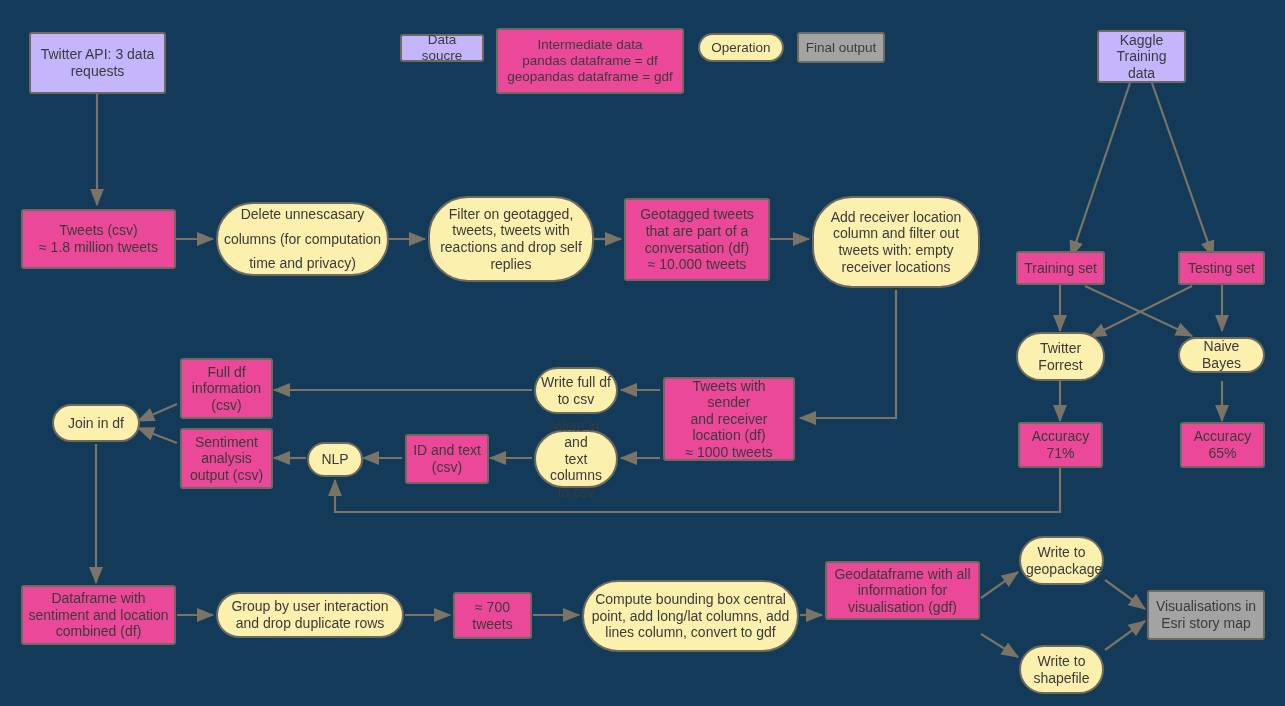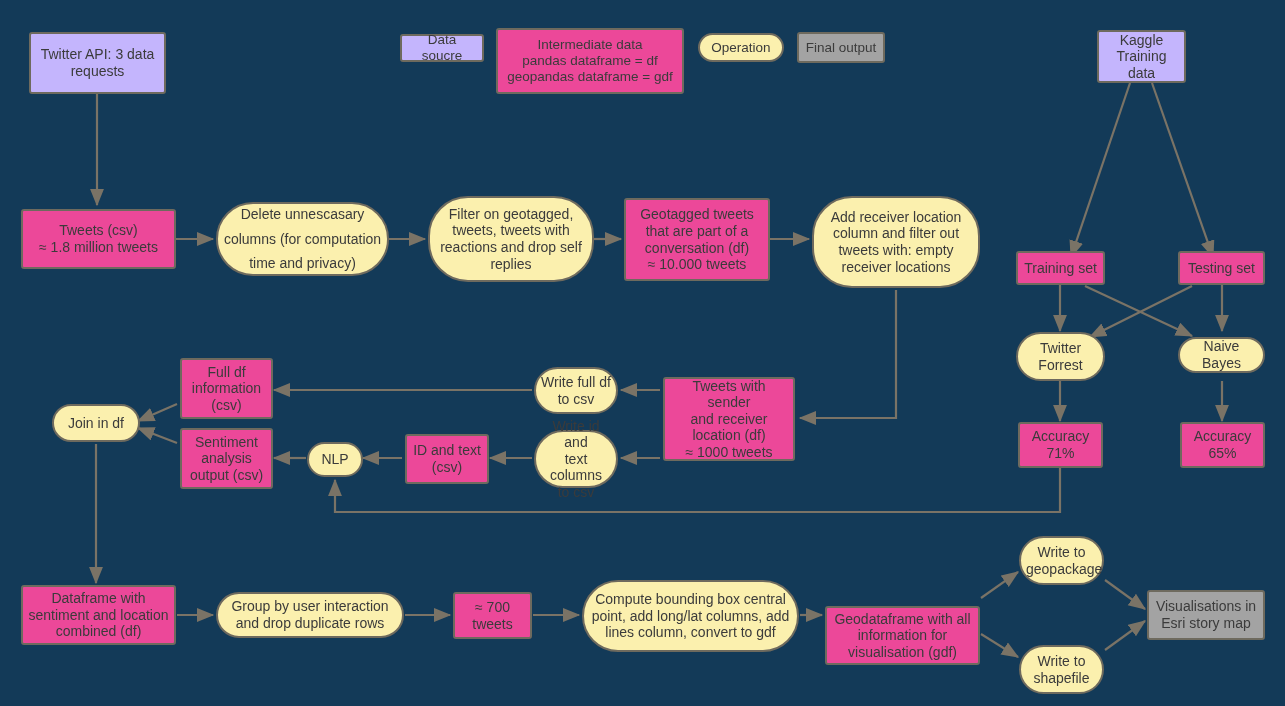--- a/index.html
+++ b/index.html
@@ -273,21 +273,21 @@
     <span class="b">≈ 700</span>
     <span class="b">tweets</span>
   </div>
 
   <div class="node op" style="left:582px; top:580px; width:217px; height:72px; flex-direction:column;">
     <span>Compute bounding box central</span>
     <span>point, add long/lat columns, add</span>
     <span>lines column, convert to gdf</span>
   </div>
 
-  <div class="node data" style="left:825px; top:606px; width:155px; height:59px; flex-direction:column;">
+  <div class="node data" style="left:825px; top:561px; width:155px; height:59px; flex-direction:column;">
     <span>Geodataframe with all</span>
     <span>information for</span>
     <span>visualisation (gdf)</span>
   </div>
 
   <div class="node op" style="left:1019px; top:536px; width:85px; height:49px; flex-direction:column;">
     <span>Write to</span>
     <span>geopackage</span>
   </div>
 

